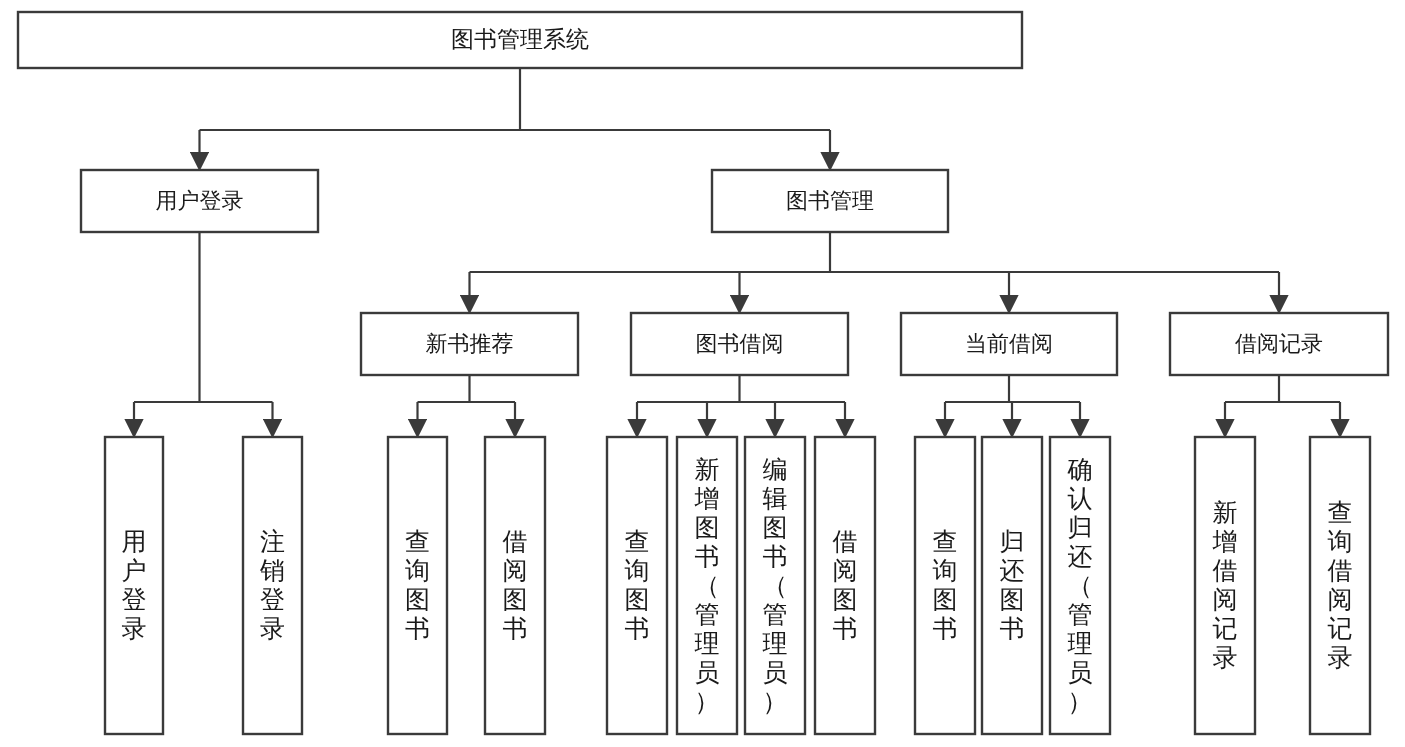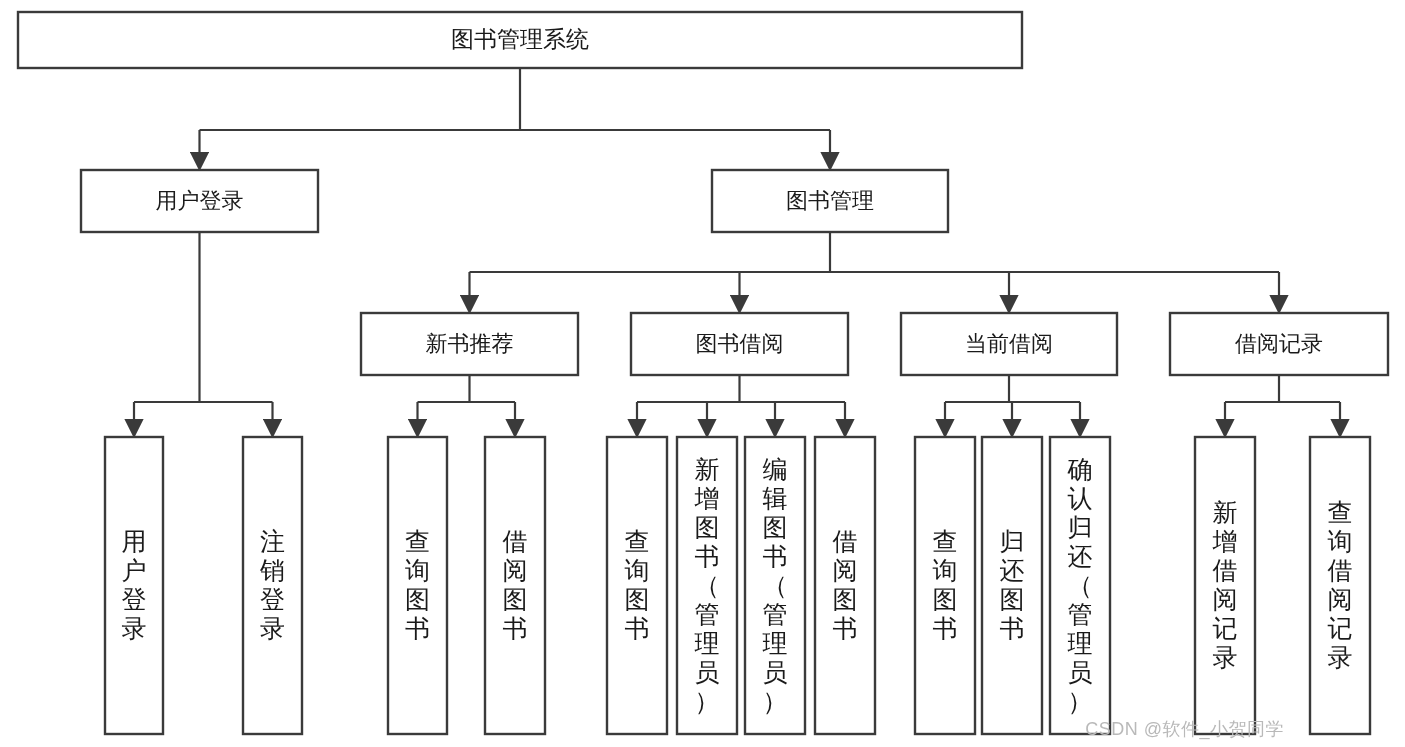--- a/index.html
+++ b/index.html
@@ -193,14 +193,13 @@
         <g>
           <rect x="1195" y="437" width="60" height="297" class="node-box"></rect>
           <text x="1225" y="521.12" class="leaf-label"><tspan x="1225" dy="0">新</tspan><tspan x="1225" dy="29">增</tspan><tspan x="1225" dy="29">借</tspan><tspan x="1225" dy="29">阅</tspan><tspan x="1225" dy="29">记</tspan><tspan x="1225" dy="29">录</tspan></text>
         </g>
         <g>
           <rect x="1310" y="437" width="60" height="297" class="node-box"></rect>
           <text x="1340" y="521.12" class="leaf-label"><tspan x="1340" dy="0">查</tspan><tspan x="1340" dy="29">询</tspan><tspan x="1340" dy="29">借</tspan><tspan x="1340" dy="29">阅</tspan><tspan x="1340" dy="29">记</tspan><tspan x="1340" dy="29">录</tspan></text>
         </g>
       </g>
   </svg>
-  <div class="watermark">CSDN @软件_小贺同学</div>
 </div>
 
 </body></html>

